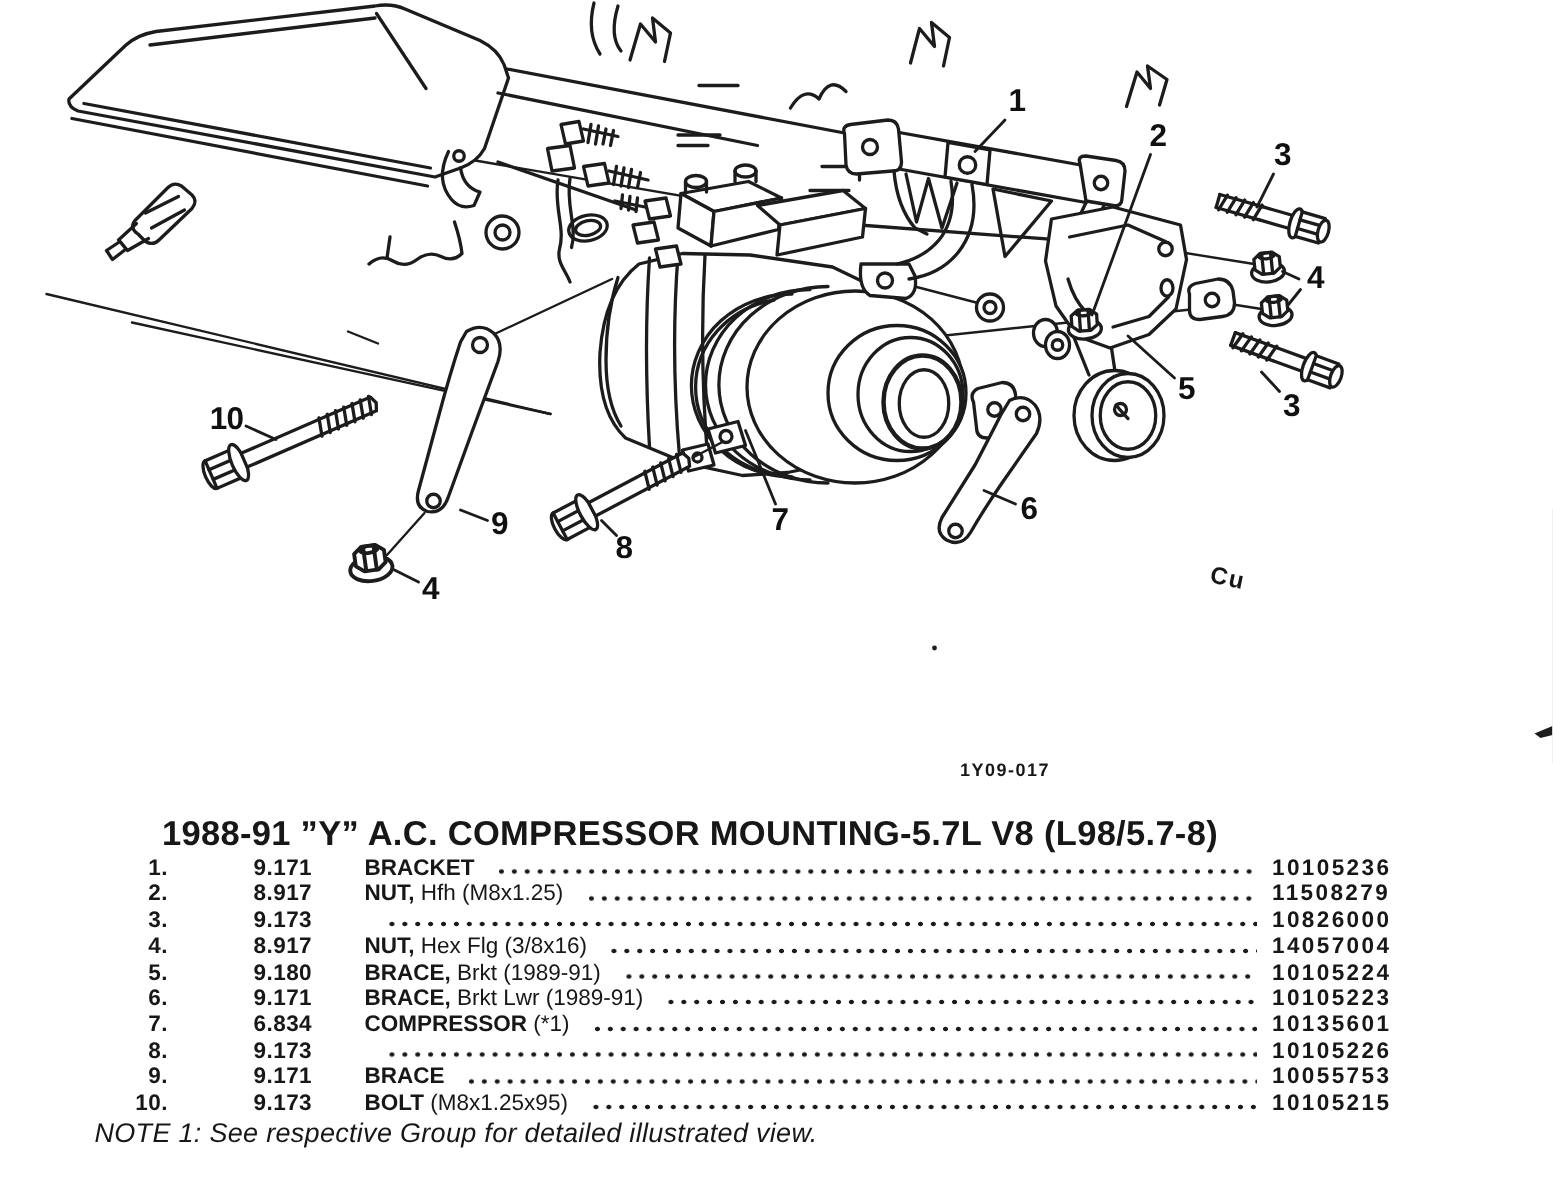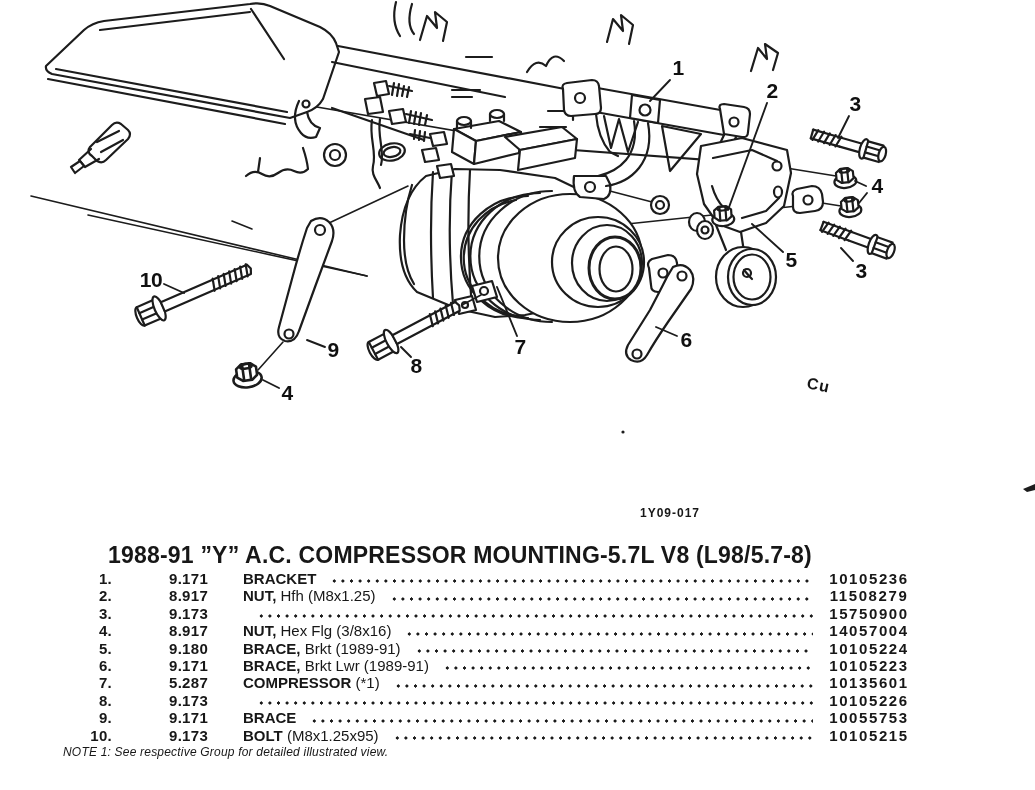--- a/index.html
+++ b/index.html
@@ -16,22 +16,22 @@
   .ptable{position:absolute;left:0;top:570px;width:1035px;}
   .row{display:flex;align-items:baseline;height:17.4px;line-height:17.4px;
        font-size:15px;font-weight:bold;}
   .c-num{flex:0 0 auto;width:112px;text-align:right;letter-spacing:0.3px;}
   .c-group{flex:0 0 auto;margin-left:57px;width:74px;letter-spacing:0.3px;}
   .c-desc{flex:0 0 auto;white-space:nowrap;}
   .c-desc .dt{font-weight:normal;}
   .c-lead{flex:1 1 auto;align-self:flex-end;height:4px;margin:0 10px 4px 14px;
           background-image:radial-gradient(circle,#1b1b1b 1.45px,transparent 1.75px);
           background-size:8.6px 4px;background-repeat:repeat-x;background-position:0 50%;}
-  .c-part{flex:0 0 auto;width:92px;text-align:center;letter-spacing:1.6px;margin-right:120px;}
-  .note{position:absolute;left:63px;top:745px;font-style:italic;font-size:12px;letter-spacing:0.2px;}
+  .c-part{flex:0 0 auto;width:92px;text-align:left;letter-spacing:1.6px;margin-right:95px;}
+  .note{position:absolute;left:63px;top:745px;font-style:italic;font-size:18px;letter-spacing:0.2px;}
 </style>
 </head>
 <body>
 
 <div class="page">
 
   <div class="diagram-wrap">
     <svg width="1035" height="500" viewBox="0 0 1035 500">
       <g stroke="#1c1c1c" stroke-width="2.2" fill="none" stroke-linecap="round" stroke-linejoin="round">
 
@@ -313,21 +313,21 @@
     <div class="c-group">8.917</div>
     <div class="c-desc"><b class="nm">NUT,</b><span class="dt">&nbsp;Hfh (M8x1.25)</span></div>
     <div class="c-lead"></div>
     <div class="c-part">11508279</div>
   </div>
 
   <div class="row">
     <div class="c-num">3.</div>
     <div class="c-group">9.173</div>
     <div class="c-lead"></div>
-    <div class="c-part">15750900</div>
+    <div class="c-part">10826000</div>
   </div>
 
   <div class="row">
     <div class="c-num">4.</div>
     <div class="c-group">8.917</div>
     <div class="c-desc"><b class="nm">NUT,</b><span class="dt">&nbsp;Hex Flg (3/8x16)</span></div>
     <div class="c-lead"></div>
     <div class="c-part">14057004</div>
   </div>
 
@@ -342,21 +342,21 @@
   <div class="row">
     <div class="c-num">6.</div>
     <div class="c-group">9.171</div>
     <div class="c-desc"><b class="nm">BRACE,</b><span class="dt">&nbsp;Brkt Lwr (1989-91)</span></div>
     <div class="c-lead"></div>
     <div class="c-part">10105223</div>
   </div>
 
   <div class="row">
     <div class="c-num">7.</div>
-    <div class="c-group">5.287</div>
+    <div class="c-group">6.834</div>
     <div class="c-desc"><b class="nm">COMPRESSOR</b><span class="dt">&nbsp;(*1)</span></div>
     <div class="c-lead"></div>
     <div class="c-part">10135601</div>
   </div>
 
   <div class="row">
     <div class="c-num">8.</div>
     <div class="c-group">9.173</div>
     <div class="c-lead"></div>
     <div class="c-part">10105226</div>

